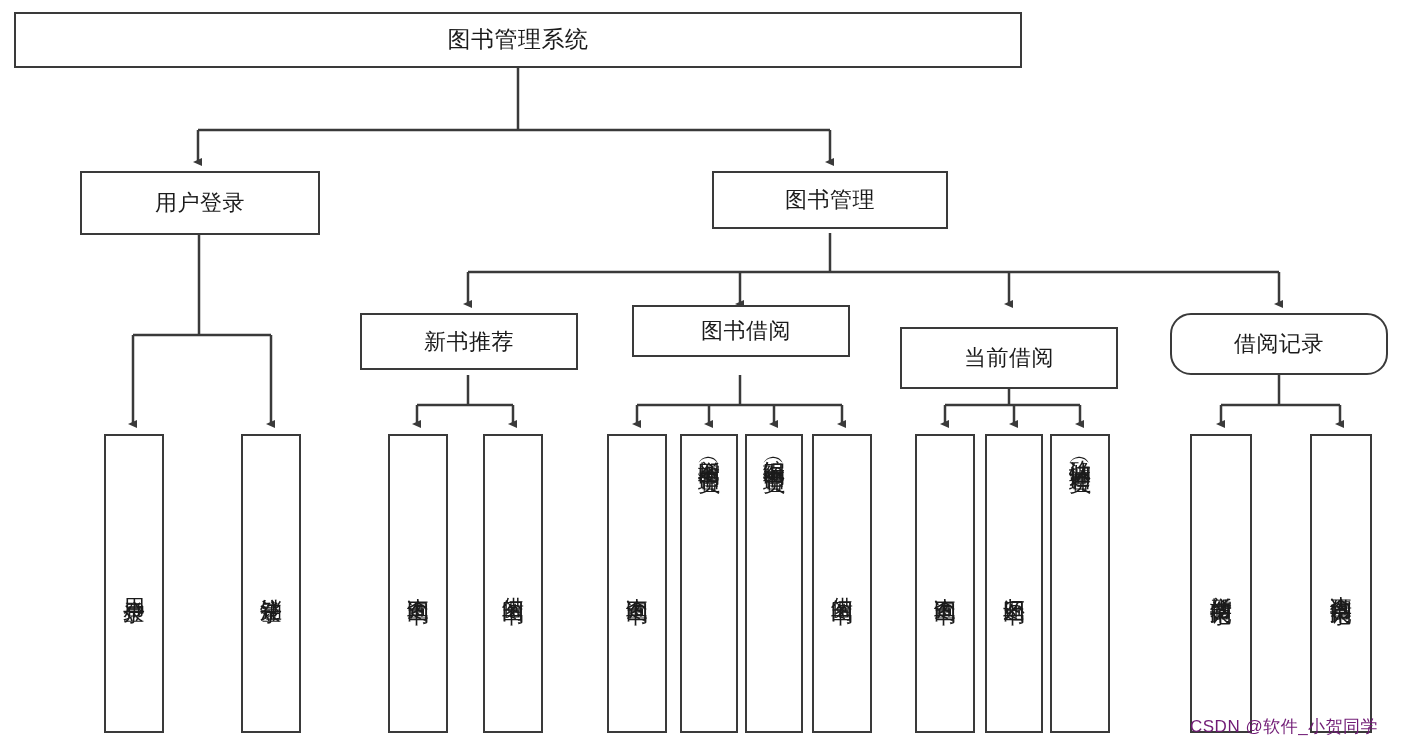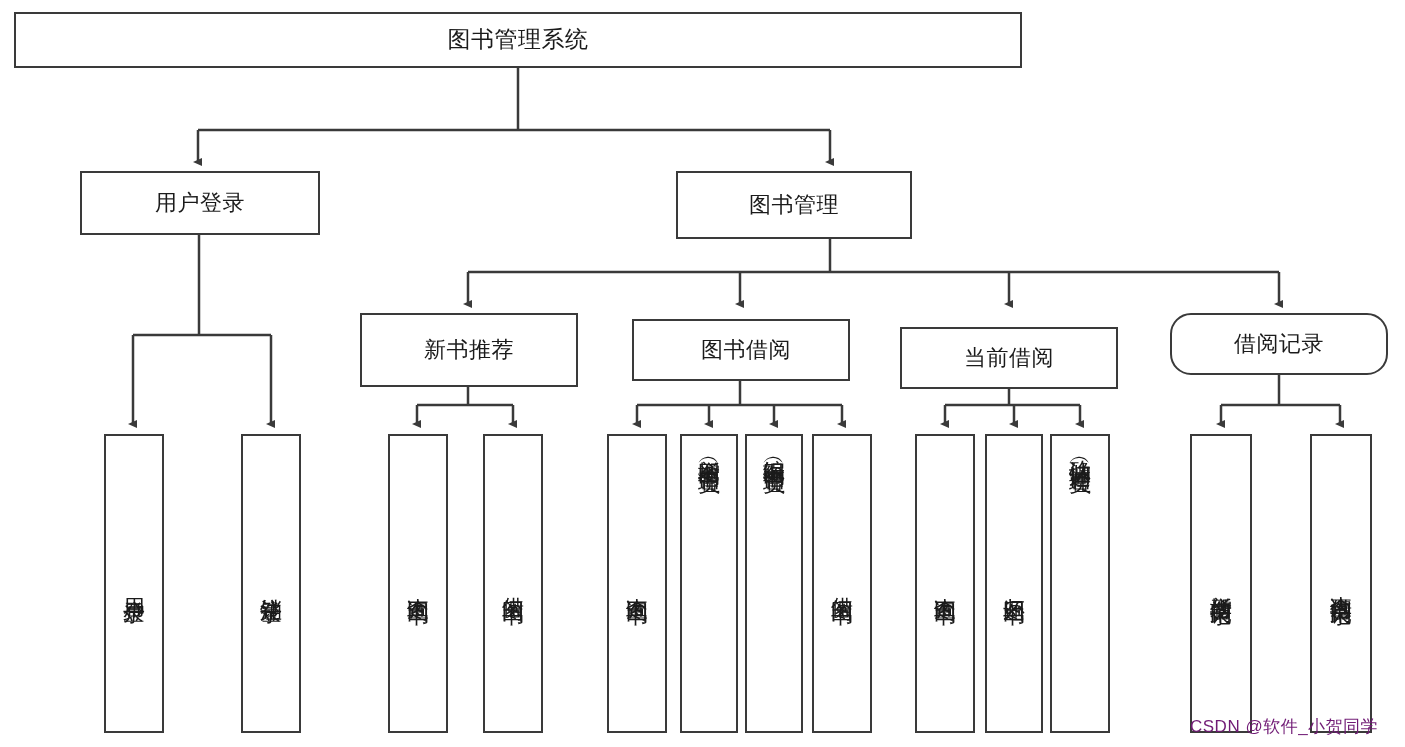--- a/index.html
+++ b/index.html
@@ -129,28 +129,28 @@
     </g>
   </svg>
 
   <div class="node h root" style="left:14px; top:12px; width:1008px; height:56px;">
     <span class="label">图书管理系统</span>
   </div>
 
   <div class="node h" style="left:80px; top:171px; width:240px; height:64px;">
     <span class="label">用户登录</span>
   </div>
-  <div class="node h" style="left:676px; top:171px; width:236px; height:68px;">
+  <div class="node h" style="left:712px; top:171px; width:236px; height:58px;">
     <span class="label">图书管理</span>
   </div>
 
-  <div class="node h" style="left:360px; top:313px; width:218px; height:74px;">
+  <div class="node h" style="left:360px; top:313px; width:218px; height:57px;">
     <span class="label">新书推荐</span>
   </div>
-  <div class="node h" style="left:632px; top:319px; width:218px; height:62px;padding-left:10px;">
+  <div class="node h" style="left:632px; top:305px; width:218px; height:52px;padding-left:10px;">
     <span class="label">图书借阅</span>
   </div>
   <div class="node h" style="left:900px; top:327px; width:218px; height:62px;">
     <span class="label">当前借阅</span>
   </div>
   <div class="node h" style="left:1170px; top:313px; width:218px; height:62px;border-radius:21px;">
     <span class="label">借阅记录</span>
   </div>
 
   <div class="node v mid" style="left:104px; top:434px; width:60px; height:299px;">

